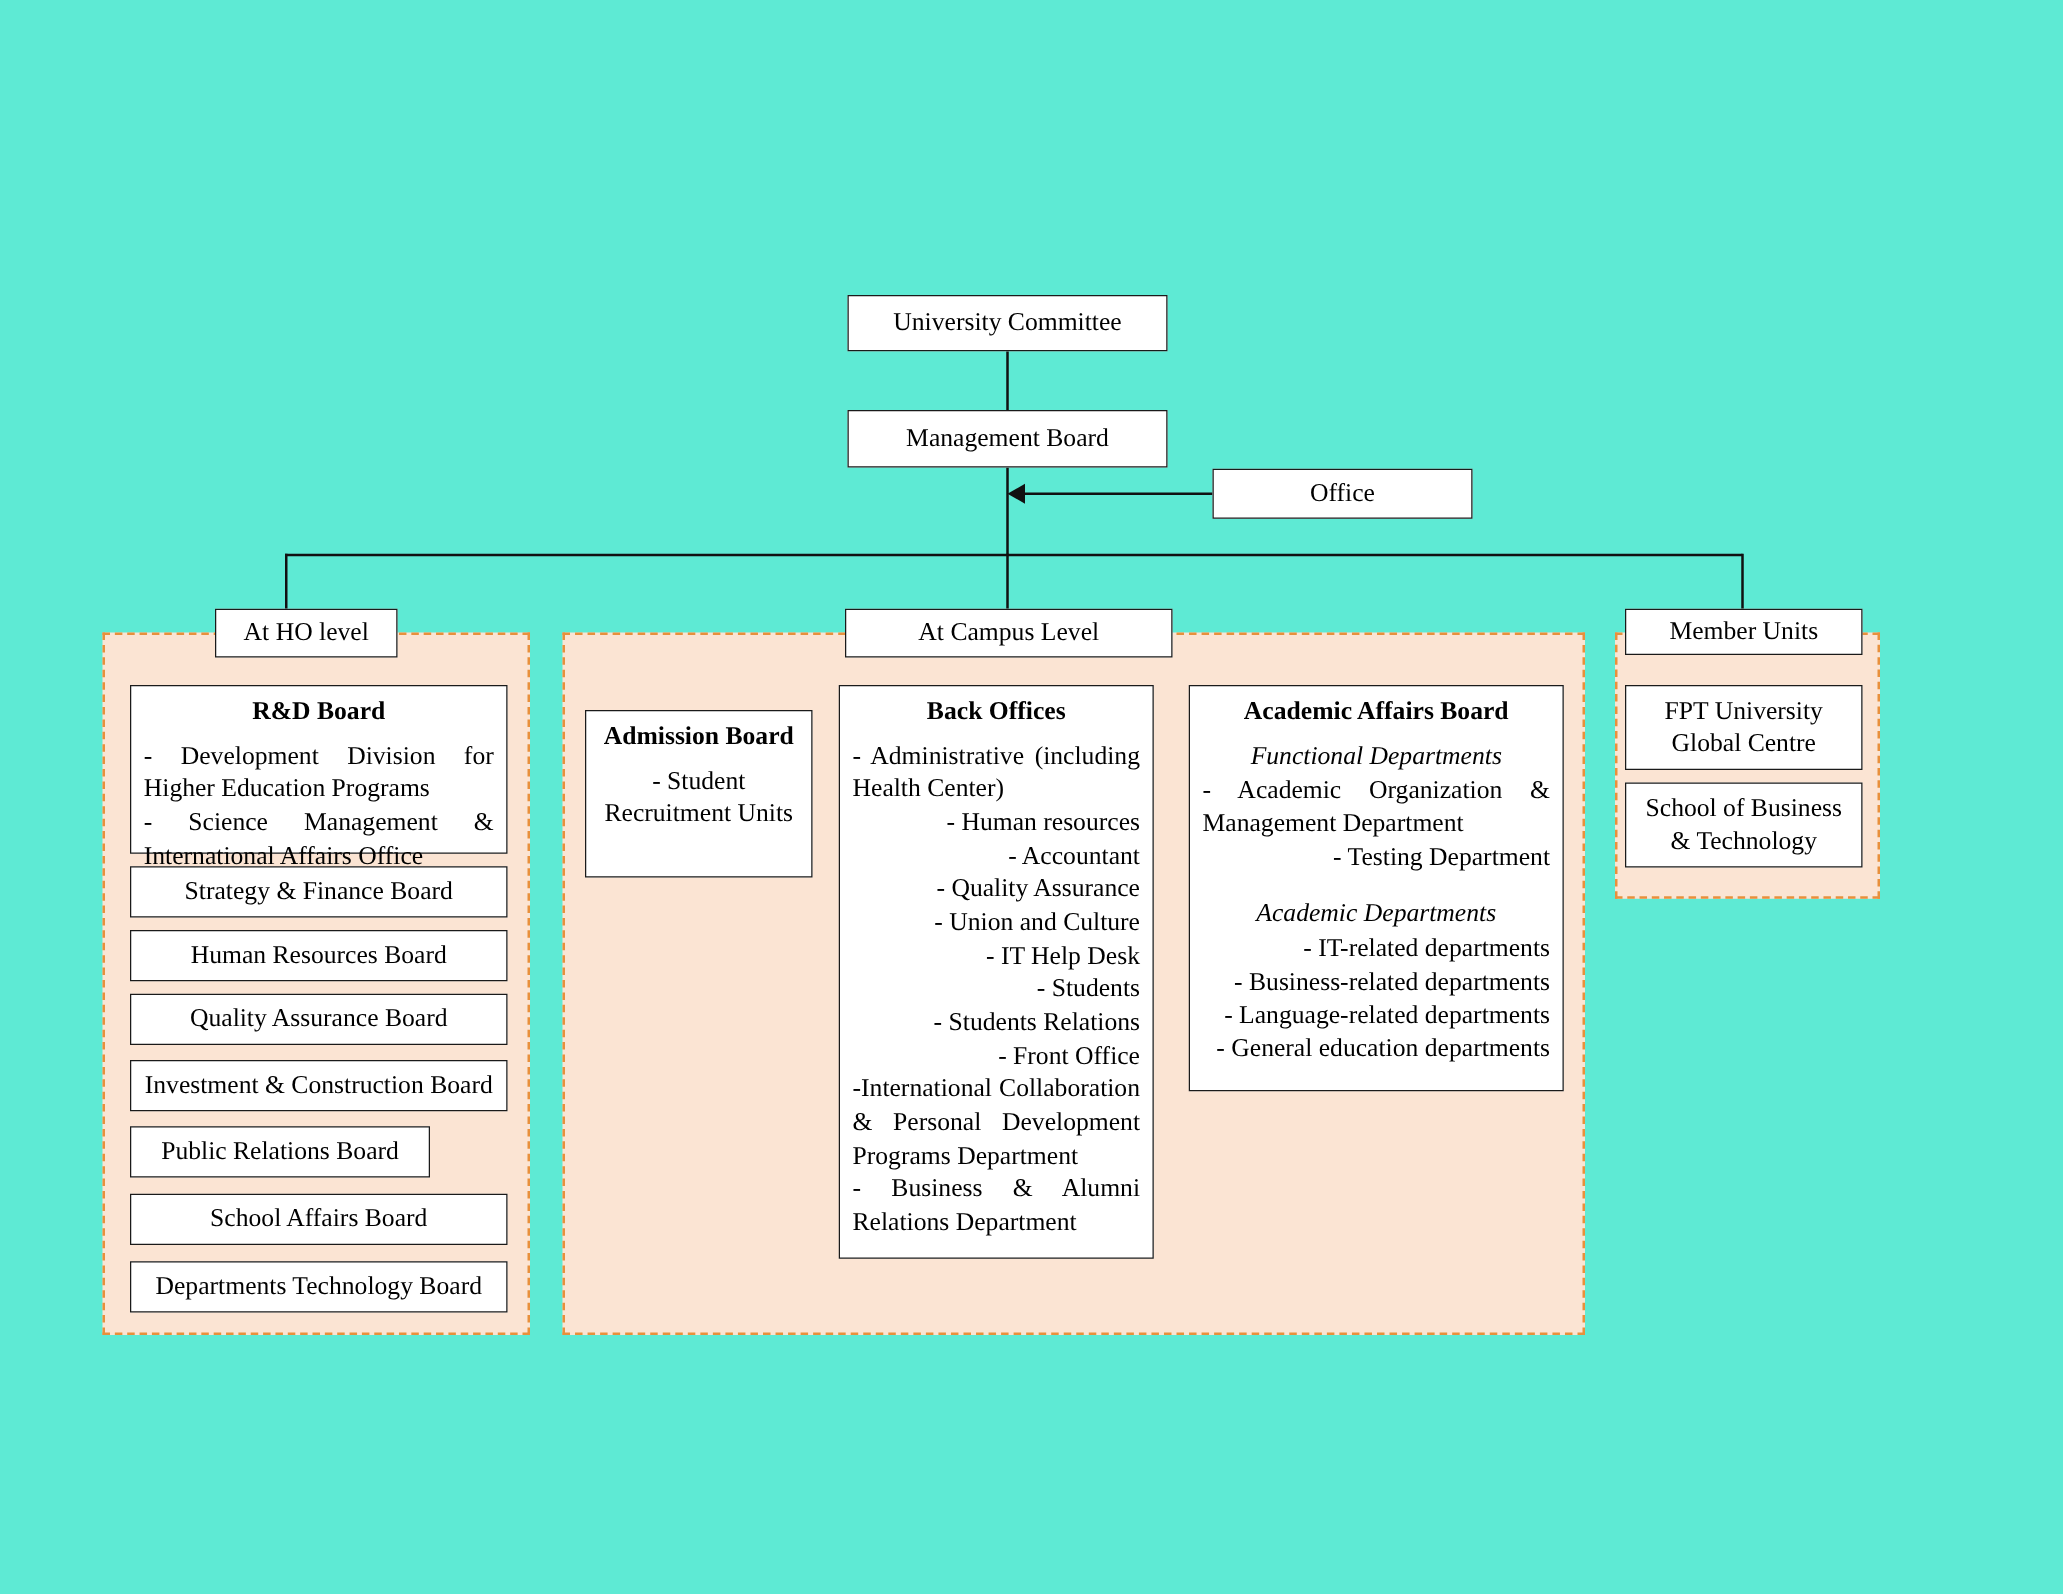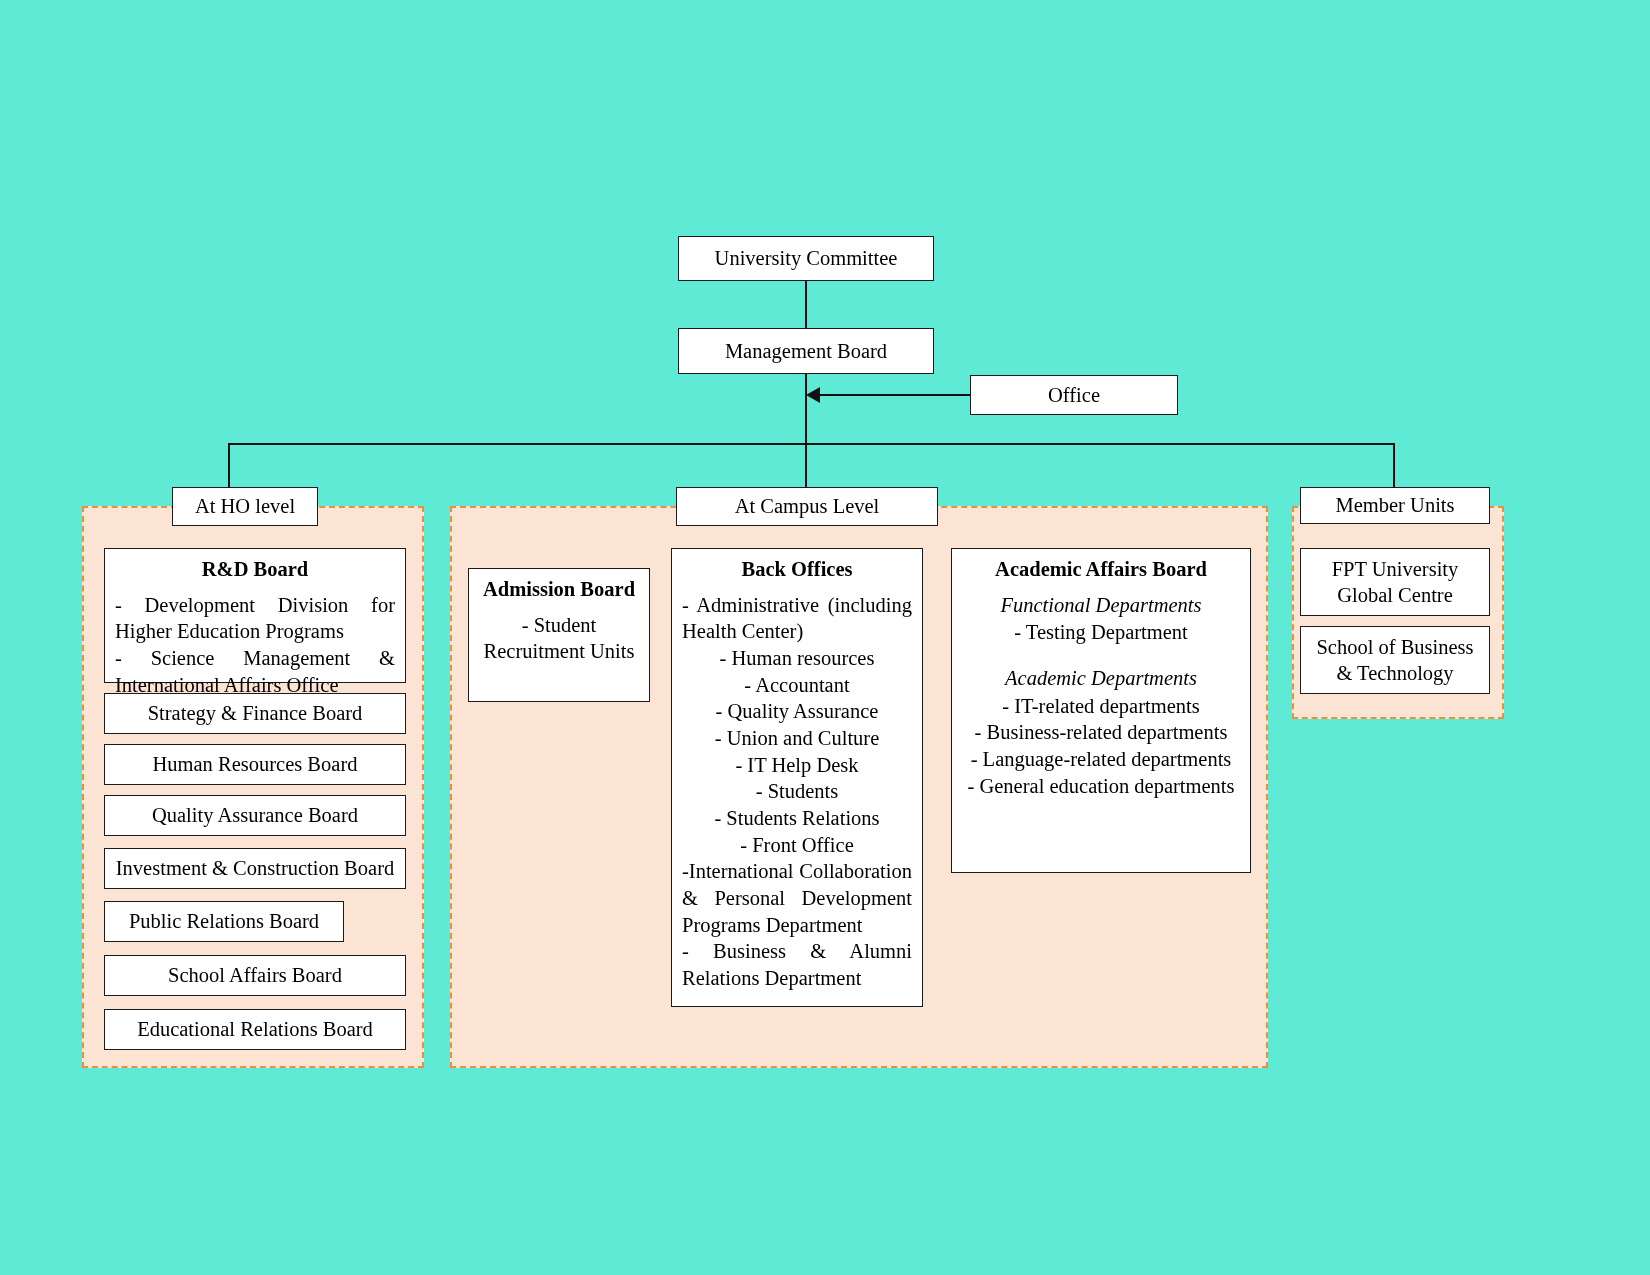--- a/index.html
+++ b/index.html
@@ -69,21 +69,21 @@
     text-align:center;
     margin-bottom:9px;
     font-size:20.5px;
     line-height:1.26;
   }
   .detail .sub{
     font-style:italic;
     text-align:center;
     margin:2px 0 1px 0;
   }
-  .detail .li{ text-align:center; }
+  .detail .li{ text-align:right; }
   .detail .li.just{ text-align:justify; text-align-last:left; }
   .detail .spacer{ height:17px; }
   .detail.ctr{ text-align:center;margin-top:20px; }
   .detail.ctr .li{ text-align:center; }
   
   .board{
     position:absolute;
     box-sizing:border-box;
     background:#fff;
     border:1.6px solid #1a1a1a;
@@ -133,21 +133,21 @@
     <div class="li just">-   Development   Division   for Higher Education Programs</div>
     <div class="li just">-    Science    Management    &amp; International Affairs Office</div>
   </div>
 
   <div class="board" style="left:104px;top:693px;width:302px;height:41px;">Strategy &amp; Finance Board</div>
   <div class="board" style="left:104px;top:744px;width:302px;height:41px;">Human Resources Board</div>
   <div class="board" style="left:104px;top:795px;width:302px;height:41px;">Quality Assurance Board</div>
   <div class="board" style="left:104px;top:848px;width:302px;height:41px;">Investment &amp; Construction Board</div>
   <div class="board" style="left:104px;top:901px;width:240px;height:41px;">Public Relations Board</div>
   <div class="board" style="left:104px;top:955px;width:302px;height:41px;">School Affairs Board</div>
-  <div class="board" style="left:104px;top:1009px;width:302px;height:41px;">Educational Relations Board</div>
+  <div class="board" style="left:104px;top:1009px;width:302px;height:41px;">Departments Technology Board</div>
 
   <div class="detail ctr" style="left:468px;top:548px;width:182px;height:134px;">
     <div class="hd">Admission Board</div>
     <div class="li">- Student Recruitment Units</div>
   </div>
 
   <div class="detail" style="left:671px;top:548px;width:252px;height:459px;">
     <div class="hd">Back Offices</div>
     <div class="li just">-  Administrative  (including Health Center)</div>
     <div class="li">- Human resources</div>
@@ -158,20 +158,21 @@
     <div class="li">- Students</div>
     <div class="li">- Students Relations</div>
     <div class="li">- Front Office</div>
     <div class="li just">-International Collaboration &amp;  Personal  Development Programs Department</div>
     <div class="li just">-    Business    &amp;    Alumni Relations Department</div>
   </div>
 
   <div class="detail" style="left:951px;top:548px;width:300px;height:325px;">
     <div class="hd">Academic Affairs Board</div>
     <div class="sub">Functional Departments</div>
+    <div class="li just">-    Academic    Organization    &amp; Management Department</div>
     <div class="li">- Testing Department</div>
     <div class="spacer"></div>
     <div class="sub">Academic Departments</div>
     <div class="li">- IT-related departments</div>
     <div class="li">- Business-related departments</div>
     <div class="li">- Language-related departments</div>
     <div class="li">- General education departments</div>
   </div>
 
   <div class="node multi" style="left:1300px;top:548px;width:190px;height:68px;display:flex;">FPT University Global Centre</div>

